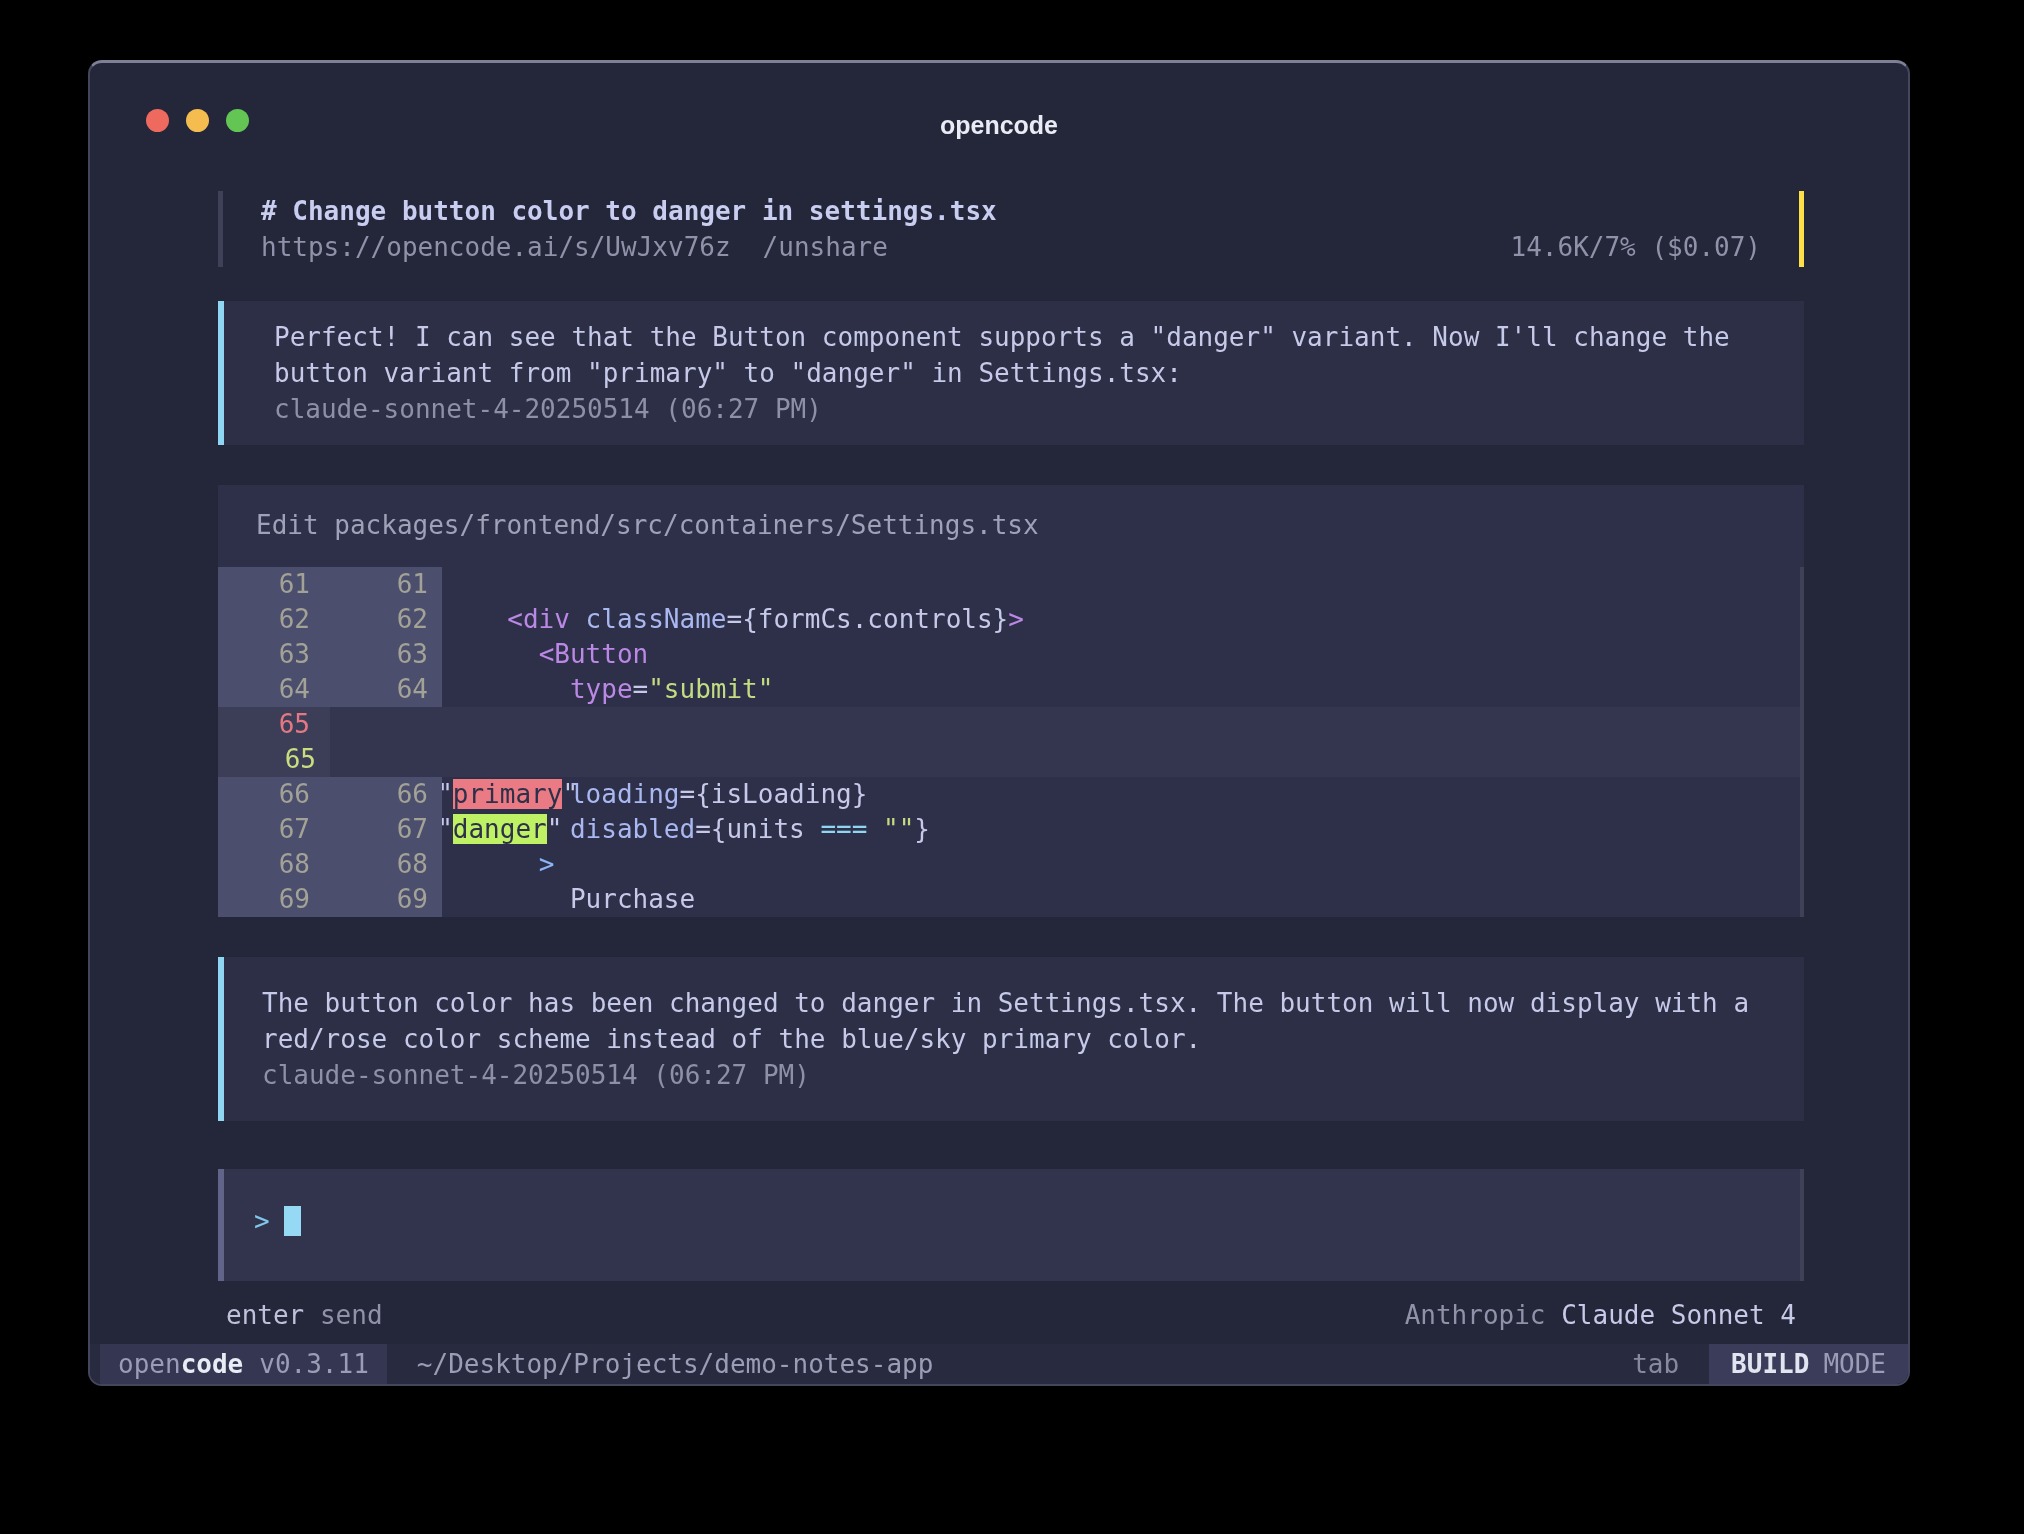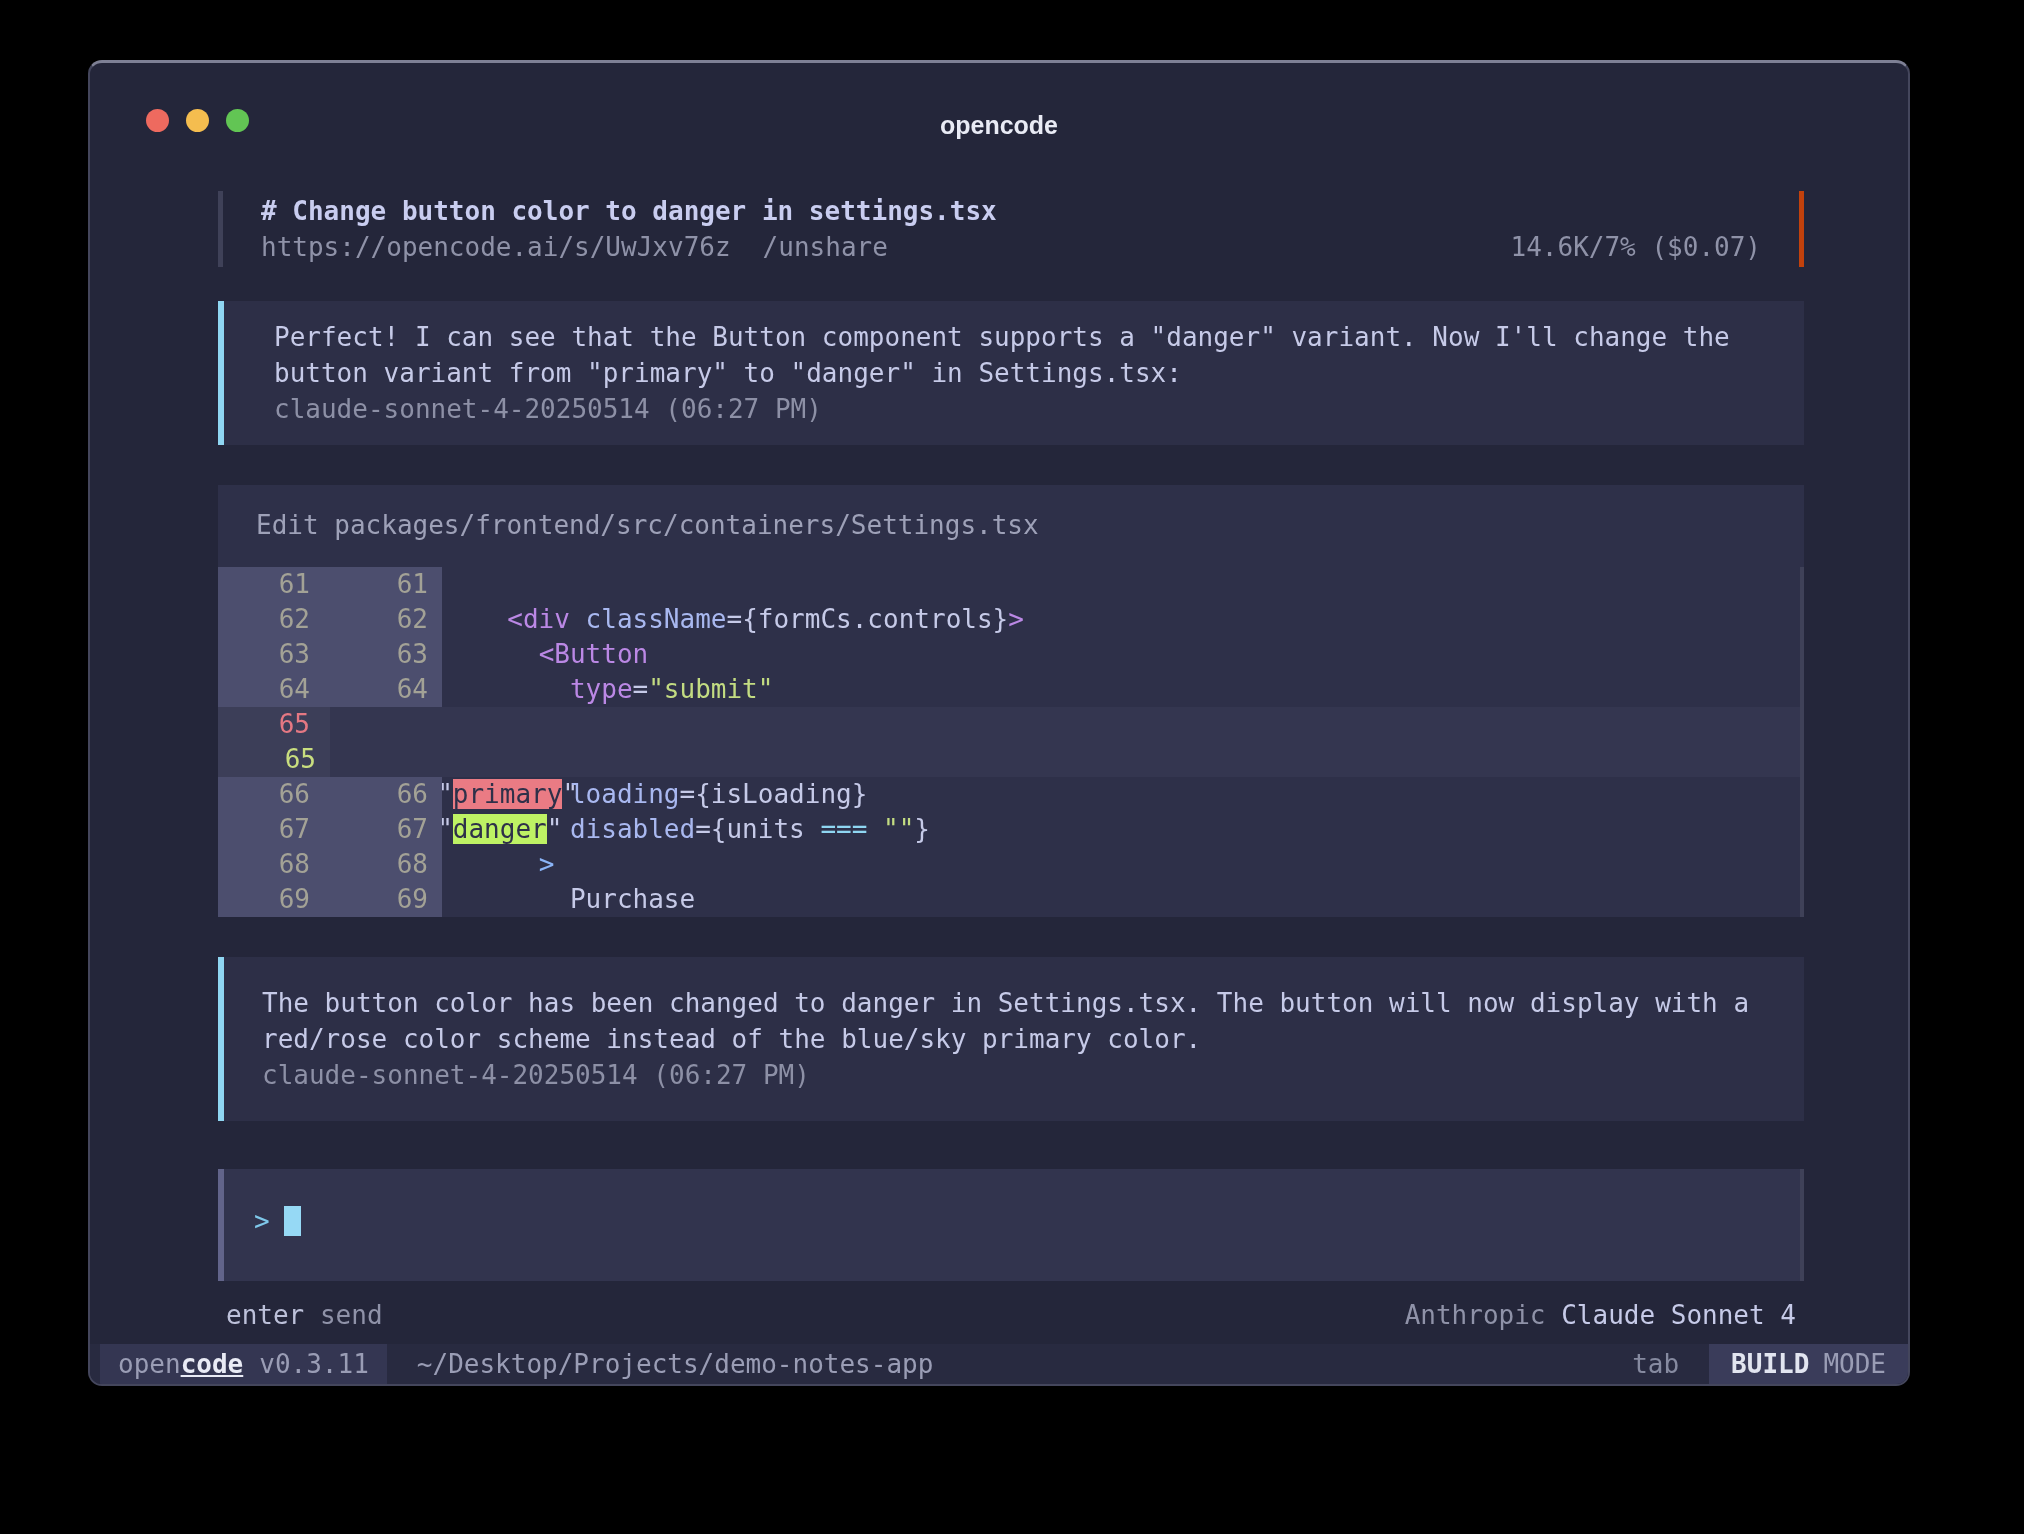--- a/index.html
+++ b/index.html
@@ -16,21 +16,21 @@
   .lights{position:absolute;left:56px;top:46px;display:flex;gap:17px;}
   .light{width:23px;height:23px;border-radius:50%;}
   .light.red{background:#ee6a5f;}
   .light.yellow{background:#f5bd4f;}
   .light.green{background:#62c554;}
   .wtitle{position:absolute;left:0;right:0;top:44px;text-align:center;
     font-family:"Liberation Sans",sans-serif;font-weight:bold;font-size:25px;color:#e9ebf5;}
   
   .content{flex:1;display:flex;flex-direction:column;box-sizing:border-box;padding:0 104px 0 128px;min-height:0;}
   
-  .session-header{margin-top:40px;border-left:5px solid #3f4158;border-right:5px solid #c2410c;padding:2px 38px;}
+  .session-header{margin-top:40px;border-left:5px solid #3f4158;border-right:5px solid #fde047;padding:2px 38px;}
   .sh-title{font-weight:bold;color:#c9cdf0;}
   .sh-row2{display:flex;color:#8f92a8;}
   .sh-unshare{margin-left:32px;}
   .sh-stats{margin-left:auto;}
   
   .msg{margin-top:34px;background:#2d2f47;border-left:6px solid #8fd6f2;padding:18px 50px;}
   .msg.second{margin-top:40px;padding:28px 38px;}
   .msg-meta{color:#8d90a6;}
   
   .tool{margin-top:40px;background:#2e3049;padding-top:22px;}
@@ -60,21 +60,21 @@
   .prompt{color:#7fc8ea;}
   .cursor{display:inline-block;width:17px;height:30px;background:#96d9f5;vertical-align:text-bottom;margin-left:14px;}
   
   .hintrow{margin-top:16px;display:flex;justify-content:space-between;padding:0 8px;color:#8f92a8;}
   .hint-key{color:#bdc1da;}
   .model-name{color:#c6cae8;}
   
   .statusbar{margin-top:auto;height:40px;flex:none;background:#282a40;display:flex;align-items:stretch;line-height:40px;padding-left:10px;white-space:nowrap;}
   .chip-app{background:#343652;padding:0 18px;}
   .app-open{color:#9a9db5;}
-  .app-code{color:#e9ebf5;font-weight:bold;text-decoration:underline;}
+  .app-code{color:#e9ebf5;font-weight:bold;}
   .app-ver{color:#9a9db5;margin-left:16px;}
   .cwd{color:#9a9db5;margin-left:30px;}
   .sb-right{margin-left:auto;display:flex;}
   .sb-tab{color:#868aa0;margin-right:30px;}
   .chip-mode{background:#3a3c5a;padding:0 22px;}
   .mode-b{font-weight:bold;color:#e2e5f0;}
   .mode-r{color:#9a9db5;margin-left:14px;}
 </style>
 </head>
 <body>

